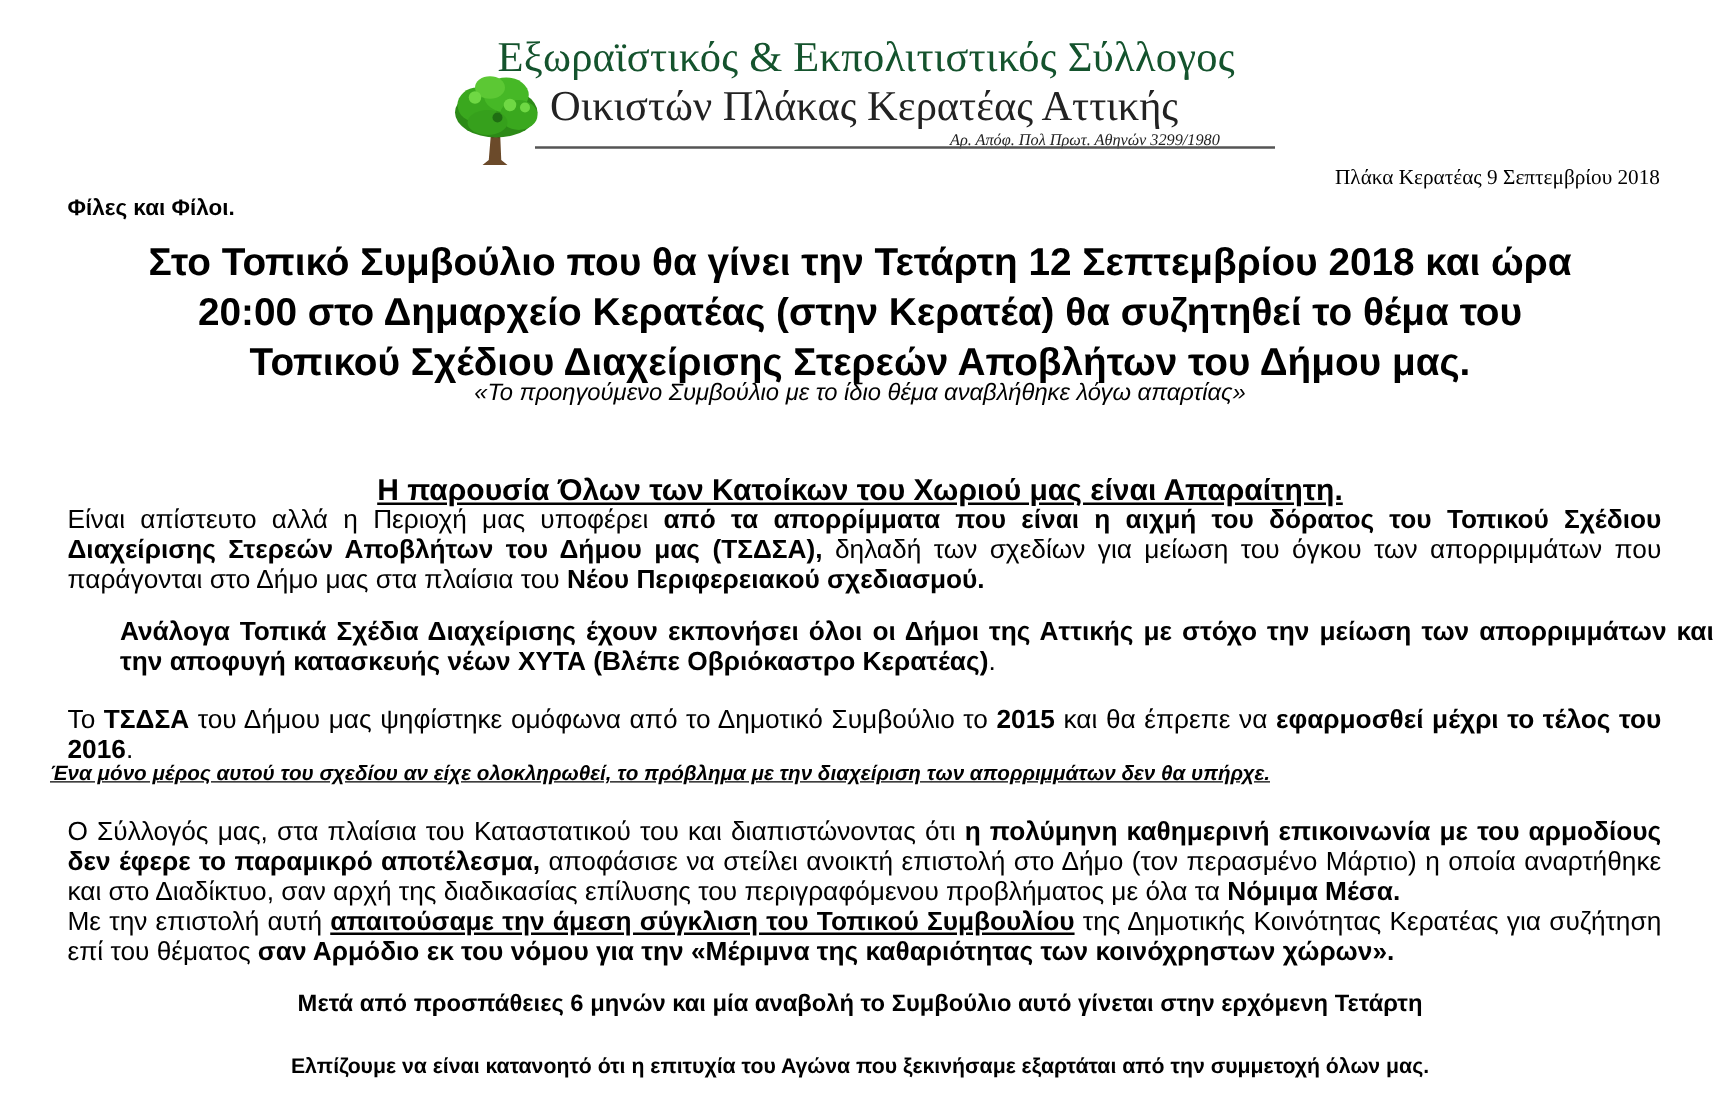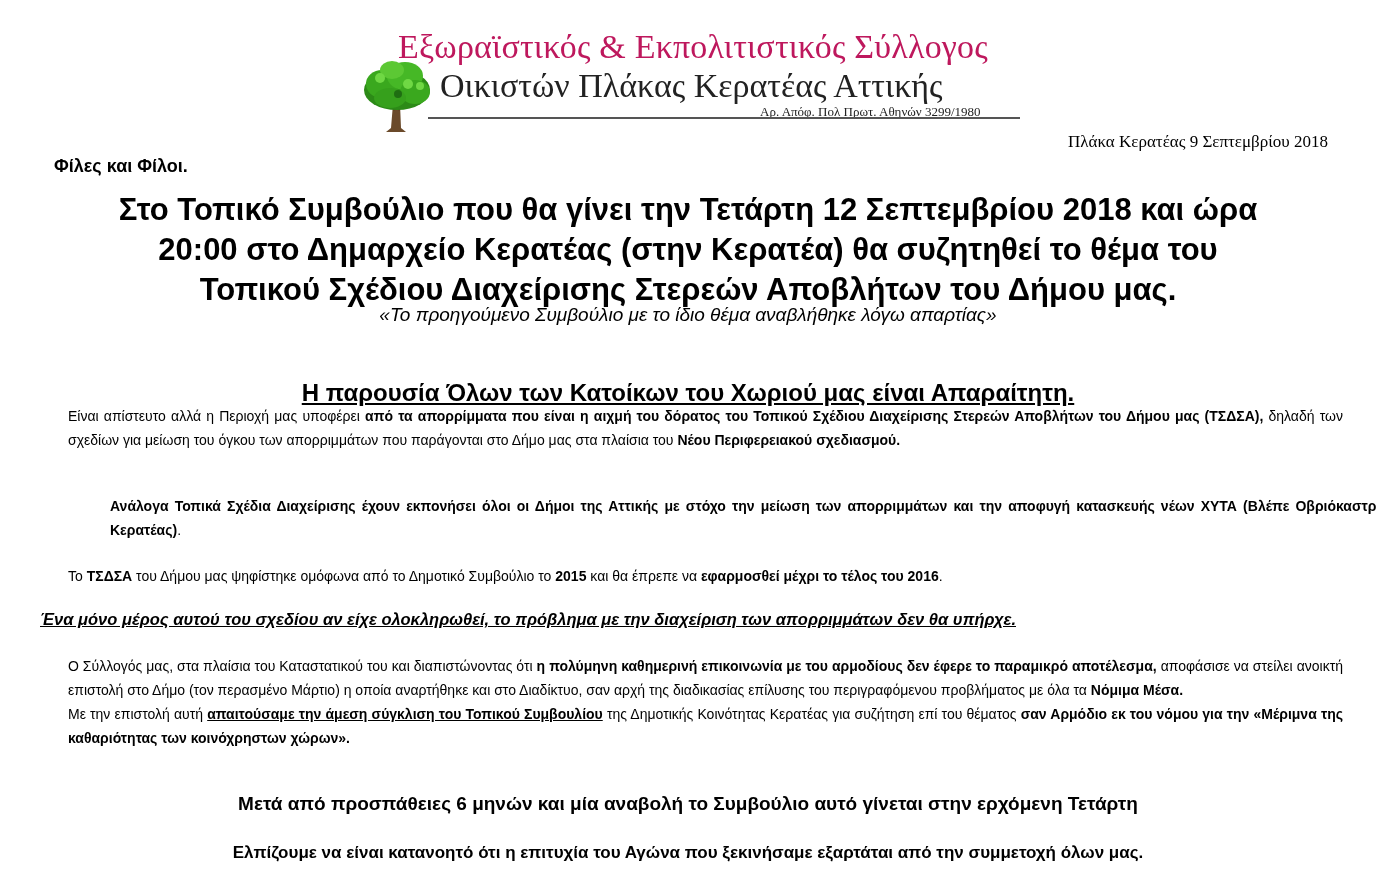--- a/index.html
+++ b/index.html
@@ -1,33 +1,33 @@
 <!DOCTYPE html>
 <html><head>
 <meta charset="utf-8">
 <style>
   html, body { margin: 0; padding: 0; background: #ffffff; }
   body { width: 1376px; height: 876px; position: relative; overflow: hidden; color: #000; font-family: "Liberation Sans", sans-serif; }
   .abs { position: absolute; }
 
   
-  .lh-line1 { left: 398px; top: 28px; font-family: "Liberation Serif", serif; font-size: 34px; color: #be185d; letter-spacing: 0.2px; white-space: nowrap; }
+  .lh-line1 { left: 398px; top: 28px; font-family: "Liberation Serif", serif; font-size: 34px; color: #14532d; letter-spacing: 0.2px; white-space: nowrap; }
   .lh-line2 { left: 440px; top: 67px; font-family: "Liberation Serif", serif; font-size: 34px; color: #222; white-space: nowrap; }
   .lh-rule { left: 428px; top: 117px; width: 592px; height: 2px; background: #555; }
-  .lh-reg { left: 760px; top: 104px; font-family: "Liberation Serif", serif; font-size: 13px; color: #222; white-space: nowrap; }
+  .lh-reg { left: 760px; top: 104px; font-family: "Liberation Serif", serif; font-size: 13px; font-style: italic; color: #222; white-space: nowrap; }
   .tree { left: 360px; top: 58px; width: 74px; height: 76px; }
 
   .place-date { right: 48px; top: 132px; font-size: 17px; white-space: nowrap; font-family: Liberation Serif, serif; }
   .greeting { left: 54px; top: 156px; font-size: 18px; font-weight: bold; white-space: nowrap; }
 
   .headline { left: 40px; width: 1296px; top: 190px; text-align: center; font-size: 31px; font-weight: bold; line-height: 40px; }
   .subquote { left: 40px; width: 1296px; top: 304px; text-align: center; font-size: 19px; font-style: italic; }
   .presence { left: 40px; width: 1296px; top: 342px; text-align: center; font-size: 24px; font-weight: bold; text-decoration: underline; margin-top: 37px; }
 
-  .para { left: 68px; width: 1275px; font-size: 14px; line-height: 24px; text-align: justify; }
+  .para { left: 54px; width: 1275px; font-size: 21px; line-height: 24px; text-align: justify; }
   .p1 { top: 404px; }
   .p2 { top: 494px; margin-left: 42px; }
   .p3 { top: 564px; }
   .p4 { left: 40px; width: 1296px; top: 610px; text-align: left; font-size: 16.5px; font-weight: bold; font-style: italic; text-decoration: underline; }
   .p5 { top: 654px; }
   .p6 { left: 40px; width: 1296px; top: 793px; text-align: center; font-size: 19px; font-weight: bold; }
   .p7 { left: 40px; width: 1296px; top: 843px; text-align: center; font-size: 17px; font-weight: bold; }
 
   b { font-weight: bold; }
   .u { text-decoration: underline; }

